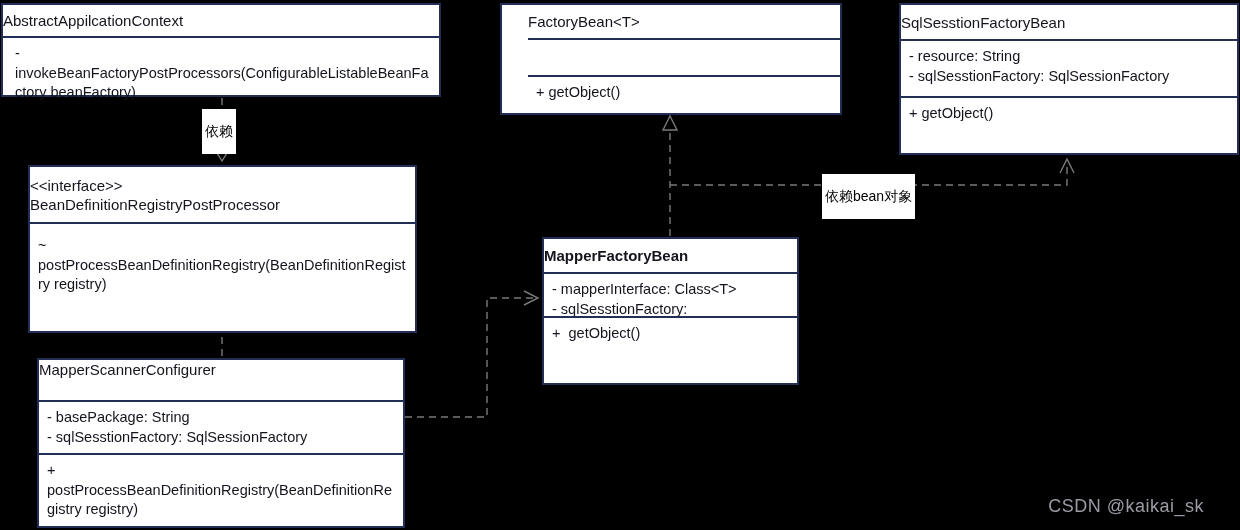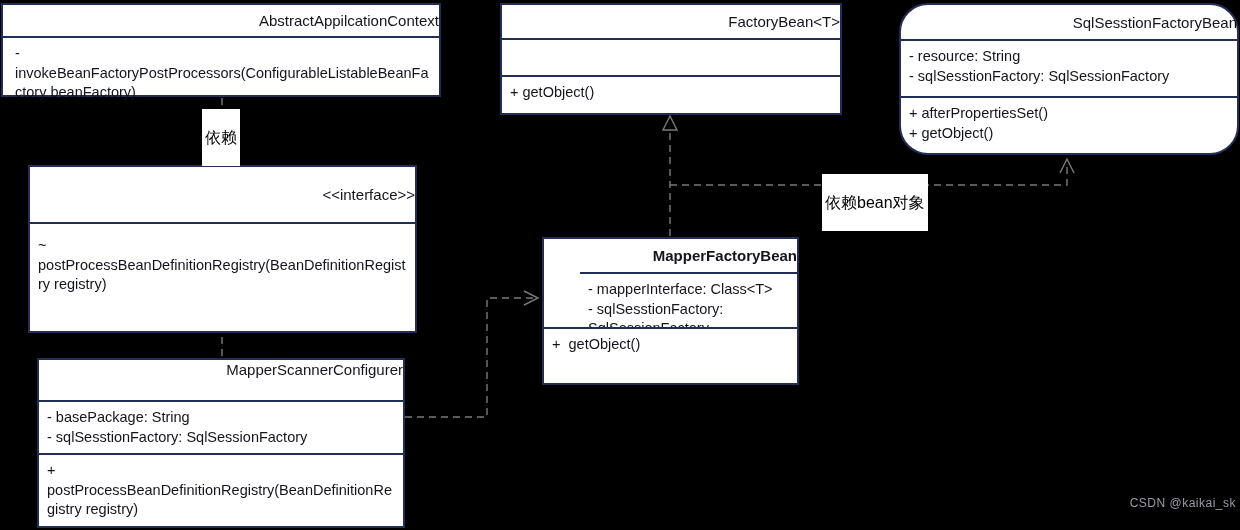--- a/index.html
+++ b/index.html
@@ -39,21 +39,21 @@
   .uml-class {
     position: absolute;
     box-sizing: border-box;
     background: #ffffff;
     border: 2px solid #222e55;
   }
   .uml-title {
     box-sizing: border-box;
     display: flex;
     flex-direction: column;
-    align-items: flex-end;
+    align-items: flex-start;
     justify-content: center;
     text-align: center;
     font-size: 15px;
     line-height: 19px;
     overflow: hidden;
   }
   .uml-section {
     box-sizing: border-box;
     border-top: 2px solid #222e55;
     padding: 6px 8px 0 8px;
@@ -63,61 +63,61 @@
   }
   .uml-line {
     white-space: pre-wrap;
     overflow-wrap: break-word;
   }
   
   #box-aac   { left: 1px;   top: 3px;   width: 440px; height: 94px;  }
   #box-aac .uml-title { height: 31px; }
   #box-aac .sec-1 { height: 68px; padding-left: 12px; }
 
-  #box-fb    { left: 500px; top: 3px;   width: 342px; height: 112px; }
+  #box-fb    { left: 500px; top: 3px;   width: 342px; height: 112px; padding-left: 26px; }
   #box-fb .uml-title { height: 33px; }
   #box-fb .sec-1 { height: 37px; }
   #box-fb .sec-2 { height: 38px; }
 
-  #box-ssfb  { left: 899px; top: 3px;   width: 340px; height: 152px; border-radius: 29px; }
+  #box-ssfb  { left: 899px; top: 3px;   width: 340px; height: 152px; }
   #box-ssfb .uml-title { height: 34px; }
   #box-ssfb .sec-1 { height: 57px; }
   #box-ssfb .sec-2 { height: 57px; }
 
   #box-bdrpp { left: 28px;  top: 165px; width: 389px; height: 168px; }
   #box-bdrpp .uml-title { height: 55px; }
   #box-bdrpp .sec-1 { height: 74px; padding-top: 12px; }
 
   #box-mfb   { left: 542px; top: 237px; width: 257px; height: 148px; }
   #box-mfb .uml-title { height: 33px; font-weight: bold; }
-  #box-mfb .sec-1 { height: 55px; margin-left: 36px; }
+  #box-mfb .sec-1 { height: 44px; }
   #box-mfb .sec-2 { height: 56px; }
 
   #box-msc   { left: 37px;  top: 358px; width: 368px; height: 170px; }
   #box-msc .uml-title { height: 18px; }
   #box-msc .sec-1 { height: 53px; margin-top: 22px; }
   #box-msc .sec-2 { height: 82px; }
 
   .edge-label {
     position: absolute;
     background: #ffffff;
     color: #000000;
-    font-size: 16px;
+    font-size: 14px;
     line-height: 21px;
-    padding: 18px 3px;
+    padding: 12px 3px;
     white-space: nowrap;
   }
   #label-dep     { left: 202px; top: 109px; }
   #label-depbean { left: 822px; top: 174px; }
 
   .watermark {
     position: absolute;
-    right: 4px;
+    right: 36px;
     top: 496px;
-    font-size: 12px;
+    font-size: 18px;
     color: #9b9ba5;
     letter-spacing: 0.5px;
   }
 </style>
 </head>
 <body>
 
 <div class="canvas">
 
   <svg class="edges" viewBox="0 0 1240 530" xmlns="http://www.w3.org/2000/svg">
@@ -159,28 +159,28 @@
 
   <div class="uml-class" id="box-ssfb">
     <div class="uml-title">
       <div>SqlSesstionFactoryBean</div>
     </div>
     <div class="uml-section sec-1">
       <div class="uml-line">- resource: String</div>
       <div class="uml-line">- sqlSesstionFactory: SqlSessionFactory</div>
     </div>
     <div class="uml-section sec-2">
-      <div class="uml-line">+ afterPropertiesSet()</div>
       <div class="uml-line">+ getObject()</div>
     </div>
   </div>
 
   <div class="uml-class" id="box-bdrpp">
     <div class="uml-title">
       <div>&lt;&lt;interface&gt;&gt;</div>
+      <div>BeanDefinitionRegistryPostProcessor</div>
     </div>
     <div class="uml-section sec-1">
       <div class="uml-line">~ postProcessBeanDefinitionRegistry(BeanDefinitionRegistry registry)</div>
     </div>
   </div>
 
   <div class="uml-class" id="box-mfb">
     <div class="uml-title">
       <div>MapperFactoryBean</div>
     </div>

